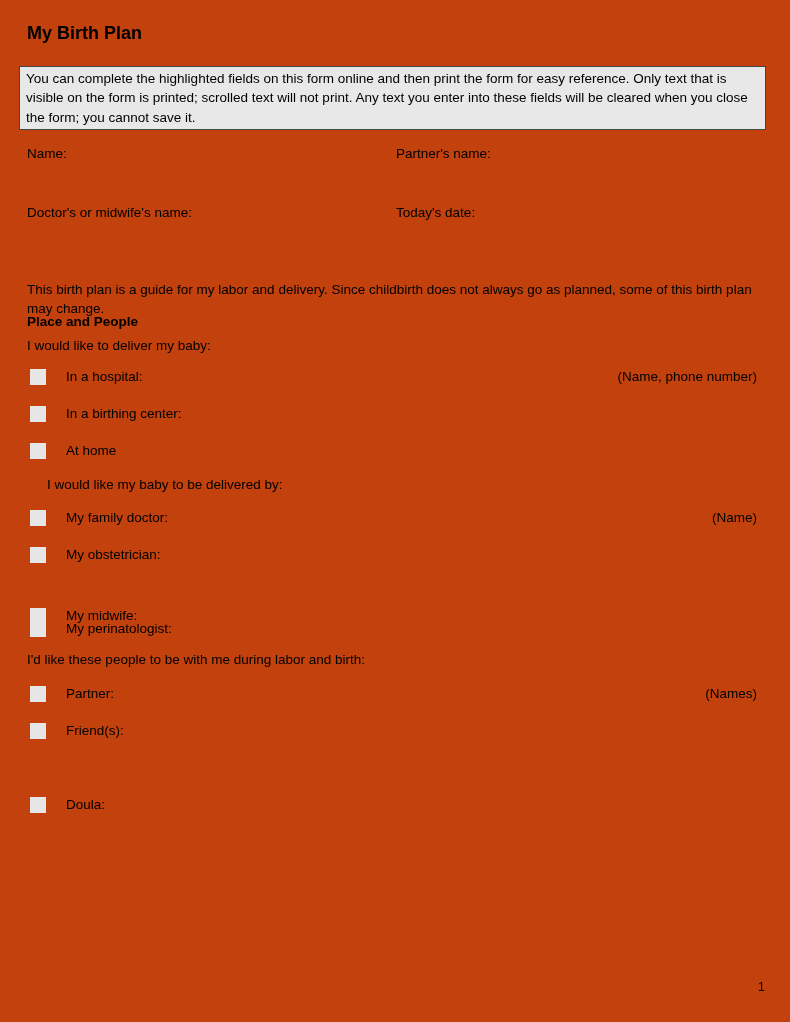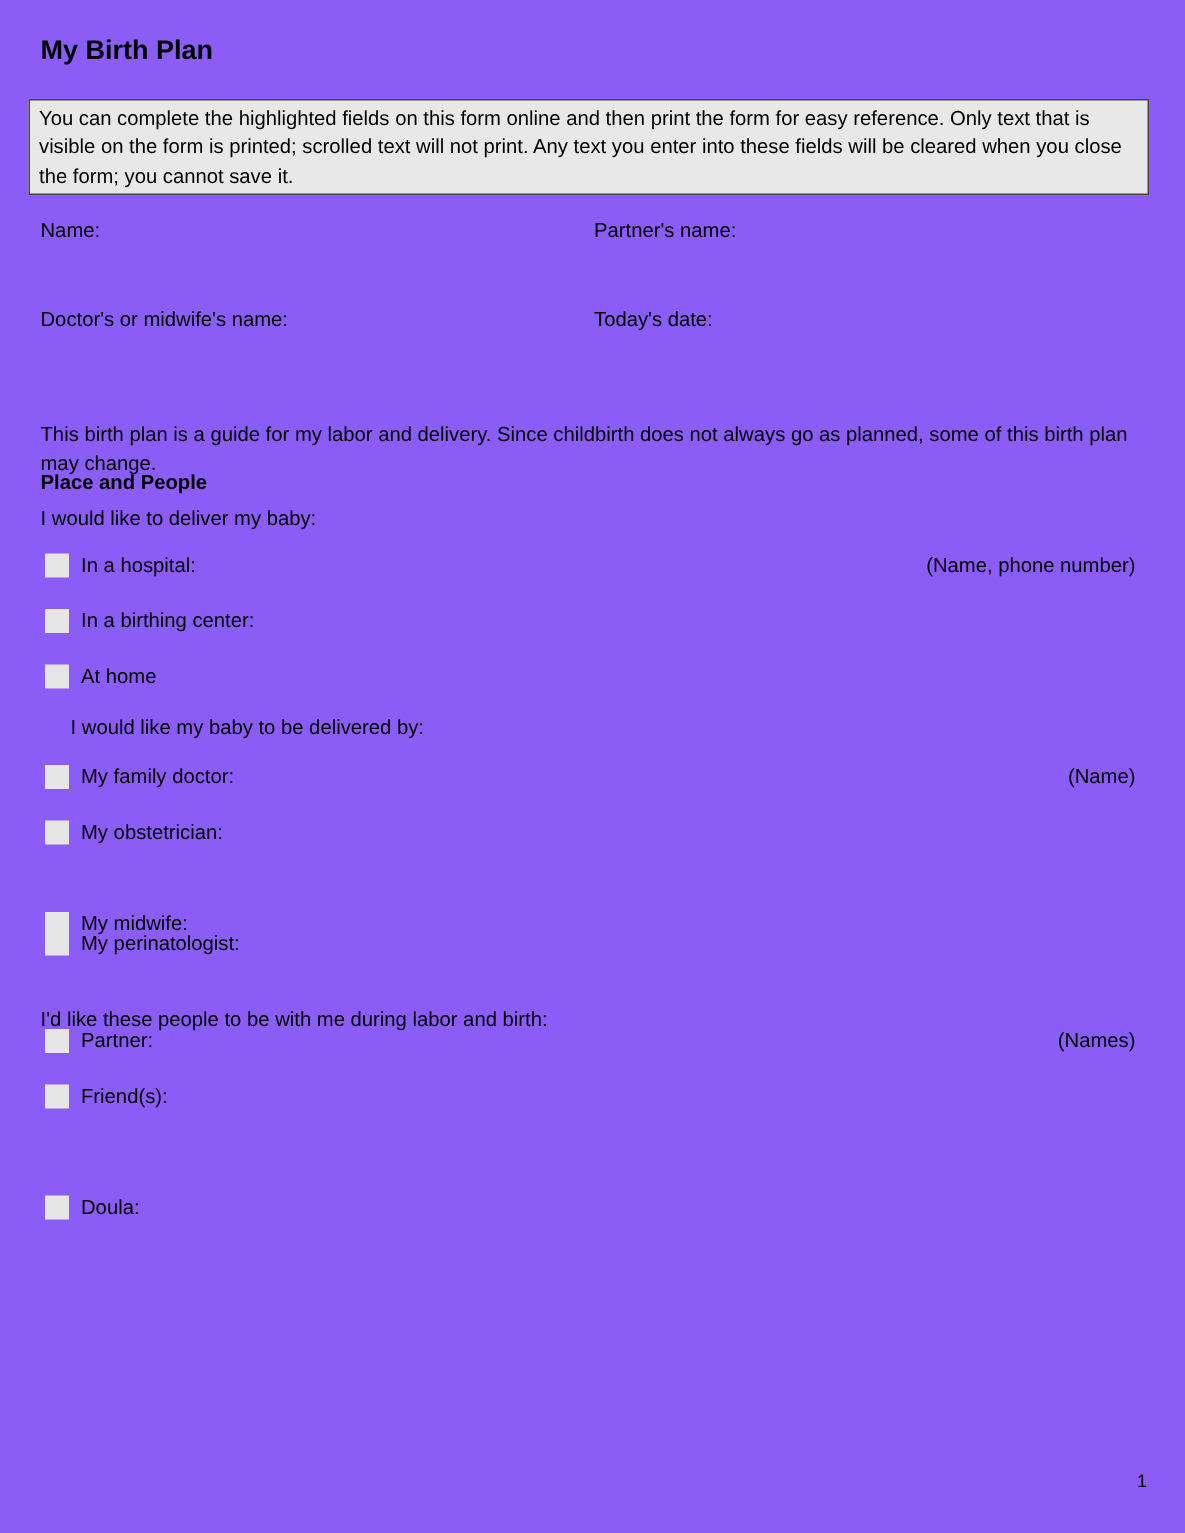--- a/index.html
+++ b/index.html
@@ -4,21 +4,21 @@
 <style>
   html, body {
     margin: 0;
     padding: 0;
     background: #ffffff;
   }
   .page {
     position: relative;
     width: 790px;
     height: 1022px;
-    background: #8b5cf6;
+    background: #c2410c;
     font-family: "Liberation Sans", sans-serif;
     font-size: 13.5px;
     color: #000000;
     overflow: hidden;
   }
   .abs { position: absolute; }
 
   .doc-title {
     left: 27px;
     top: 23px;
@@ -70,40 +70,40 @@
   .section-heading {
     left: 27px;
     top: 314px;
     font-weight: 700;
     white-space: nowrap;
   }
 
   .prompt { left: 27px; white-space: nowrap; }
   .p1 { top: 338px; }
   .p2 { top: 477px; margin-left: 20px; }
-  .p3 { top: 672px; }
+  .p3 { top: 652px; }
 
   .cb-row {
     left: 0;
     width: 790px;
     height: 17px;
     display: flex;
     align-items: center;
     padding: 0 33px 0 30px;
     box-sizing: border-box;
   }
   .cb {
     width: 16px;
     height: 16px;
     flex: 0 0 16px;
     background: #e6e6e6;
     cursor: pointer;
   }
   .cb-label {
-    margin-left: 8px;
+    margin-left: 20px;
     white-space: nowrap;
     text-align: right;
   }
   .row-input {
     flex: 1 1 auto;
     min-width: 0;
     border: 0;
     background: transparent;
     font: inherit;
     height: 16px;

